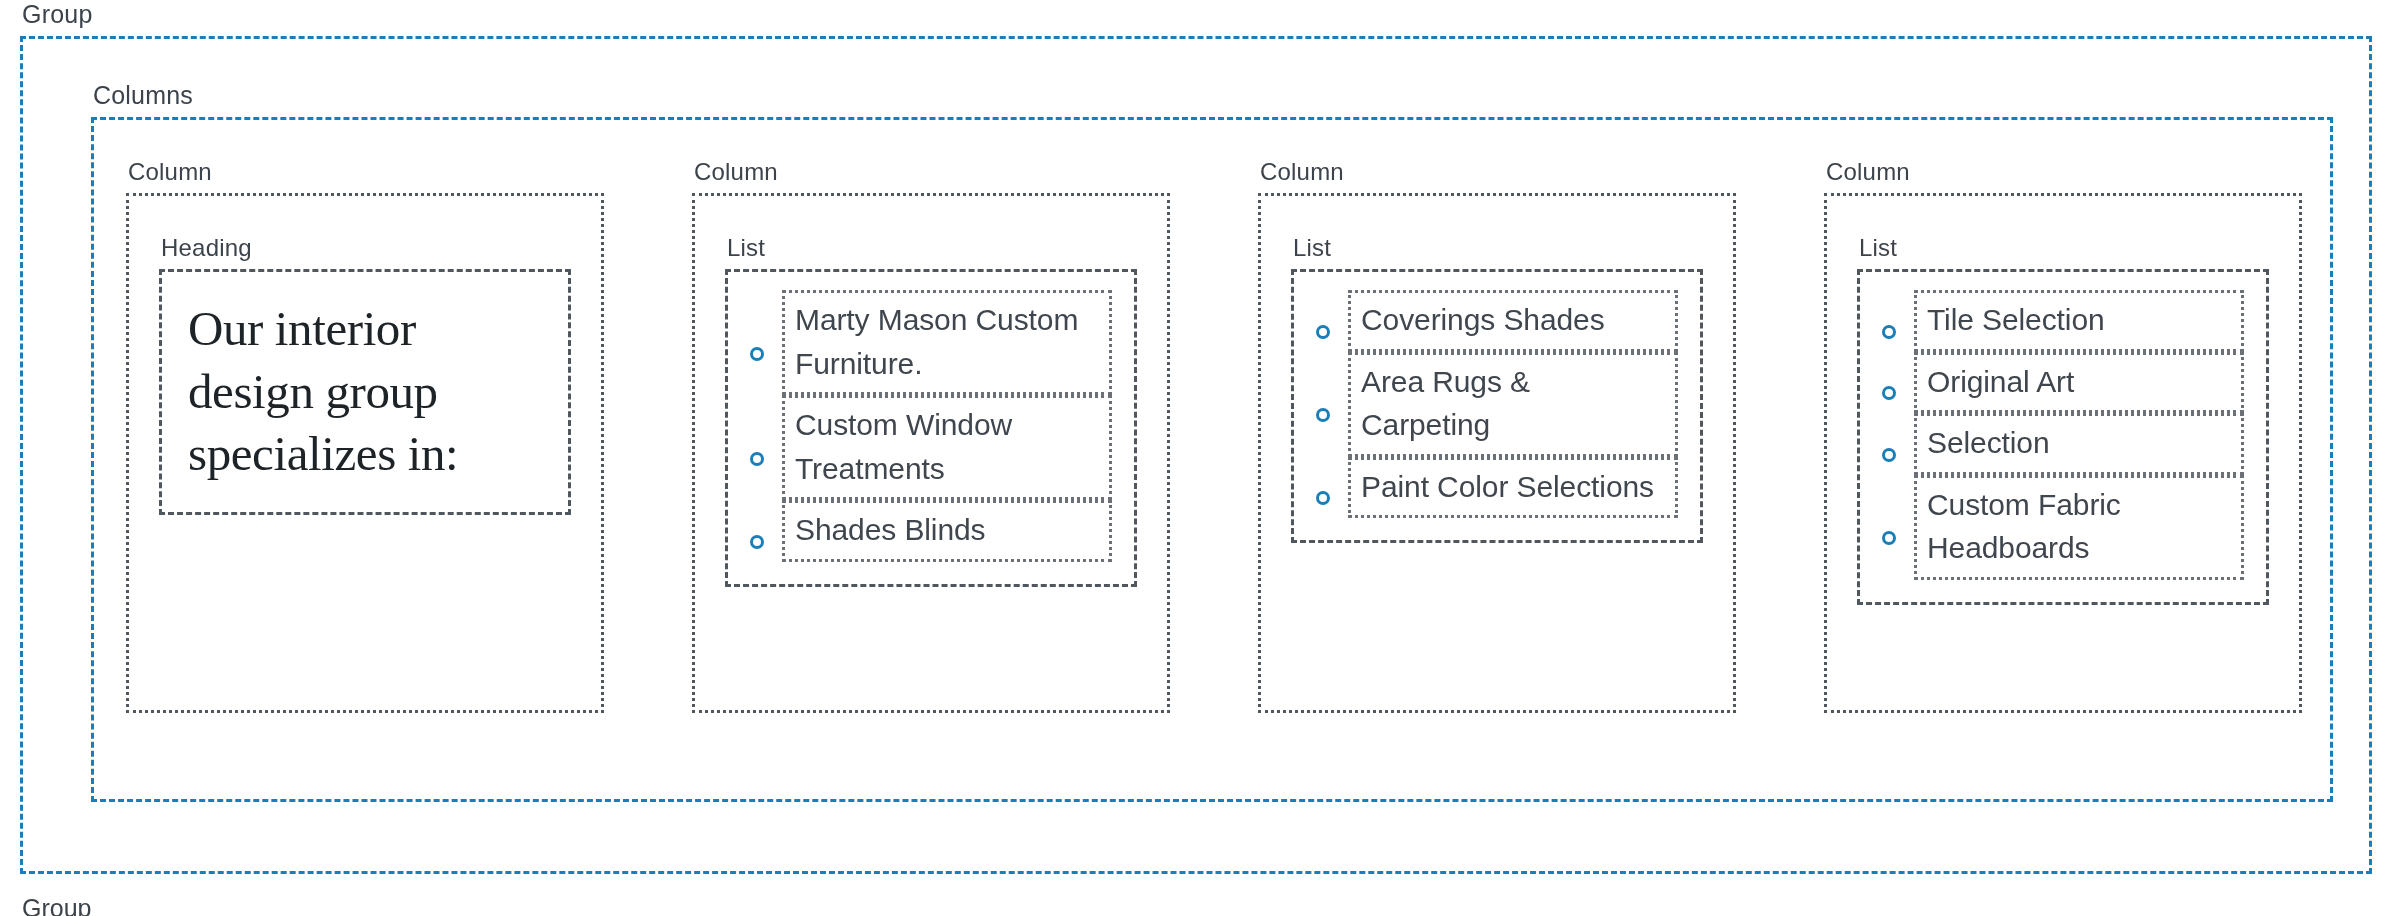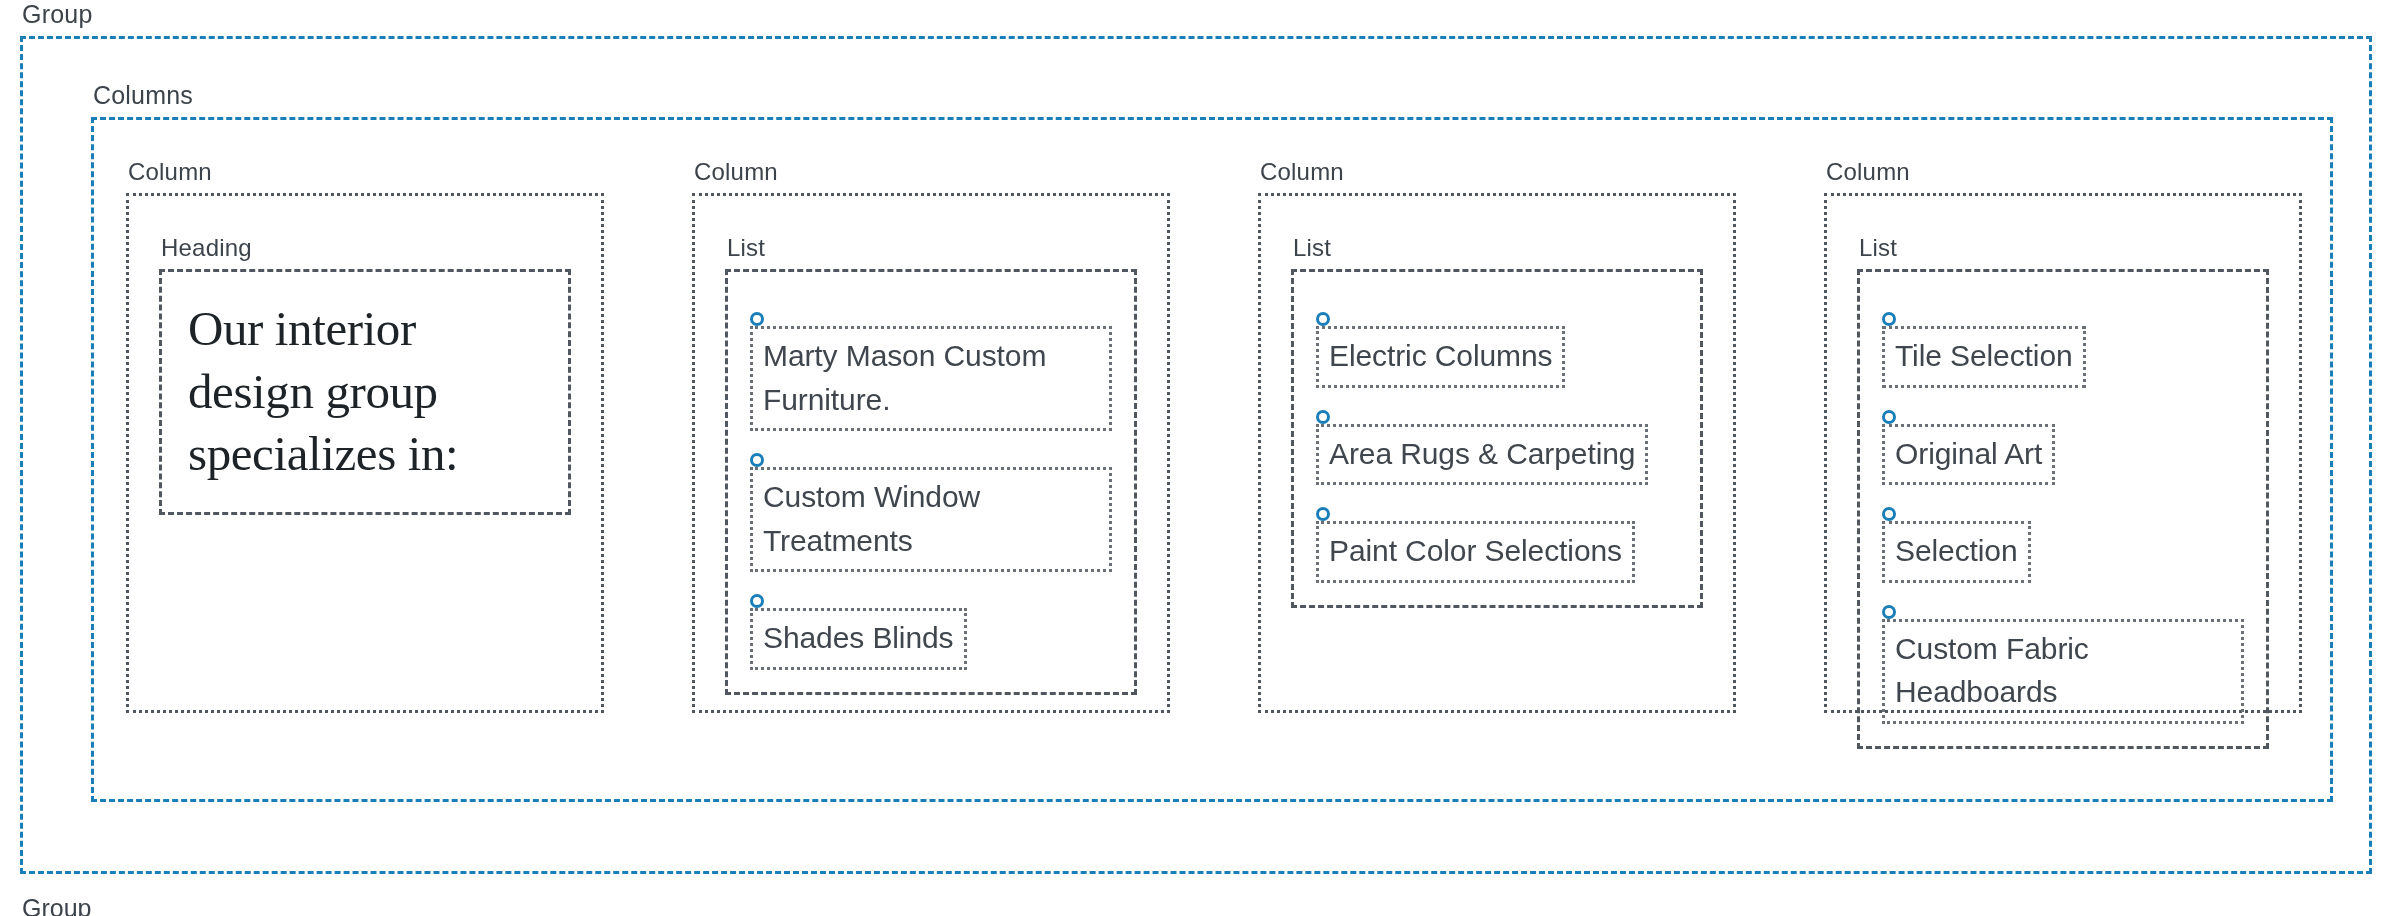--- a/index.html
+++ b/index.html
@@ -110,24 +110,23 @@
     box-sizing: border-box;
     padding: 18px 22px 22px 22px;
   }
   ul.list-items {
     list-style: none;
     margin: 0;
     padding: 0;
   }
   ul.list-items li {
     display: flex;
-    align-items: flex-start;
+    align-items: center;
     margin: 0;
     padding: 0;
-    flex-direction: column;
   }
   .bullet {
     flex: 0 0 auto;
     width: 14px;
     height: 14px;
     border: 3px solid #1a7eb8;
     border-radius: 50%;
     margin-top: 22px;
     margin-right: 18px;
     box-sizing: border-box;
@@ -216,21 +215,21 @@
 
             <div class="col-wrap">
               <div class="blk-label small">Column</div>
               <div class="col-box">
                 <div class="blk-label small">List</div>
                 <div class="list-box">
                   <ul class="list-items">
                     <li>
                       <span class="bullet"></span>
                       <span class="li-text-box">
-                        <span class="li-text">Electric Columns</span>
+                        <span class="li-text">Coverings Shades</span>
                       </span>
                     </li>
                     <li>
                       <span class="bullet"></span>
                       <span class="li-text-box">
                         <span class="li-text">Area Rugs &amp; Carpeting</span>
                       </span>
                     </li>
                     <li>
                       <span class="bullet"></span>

